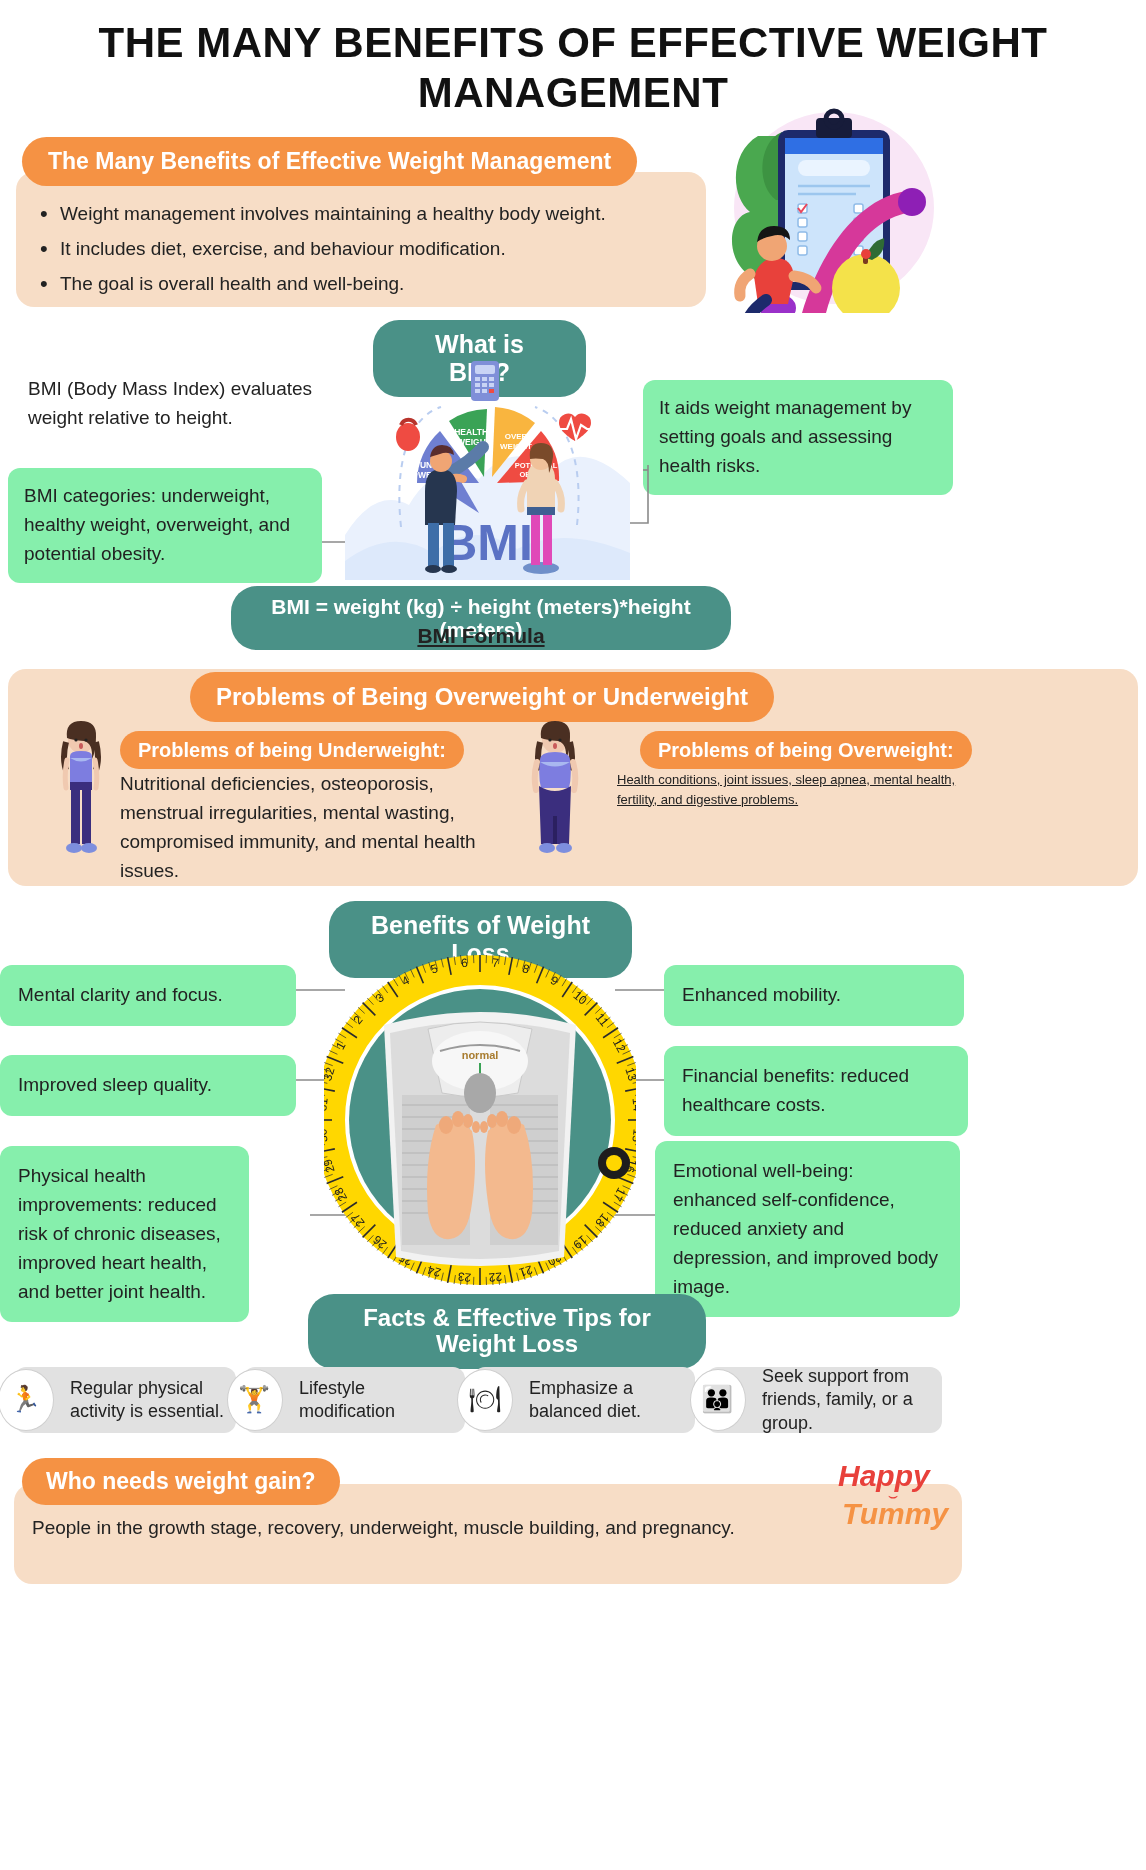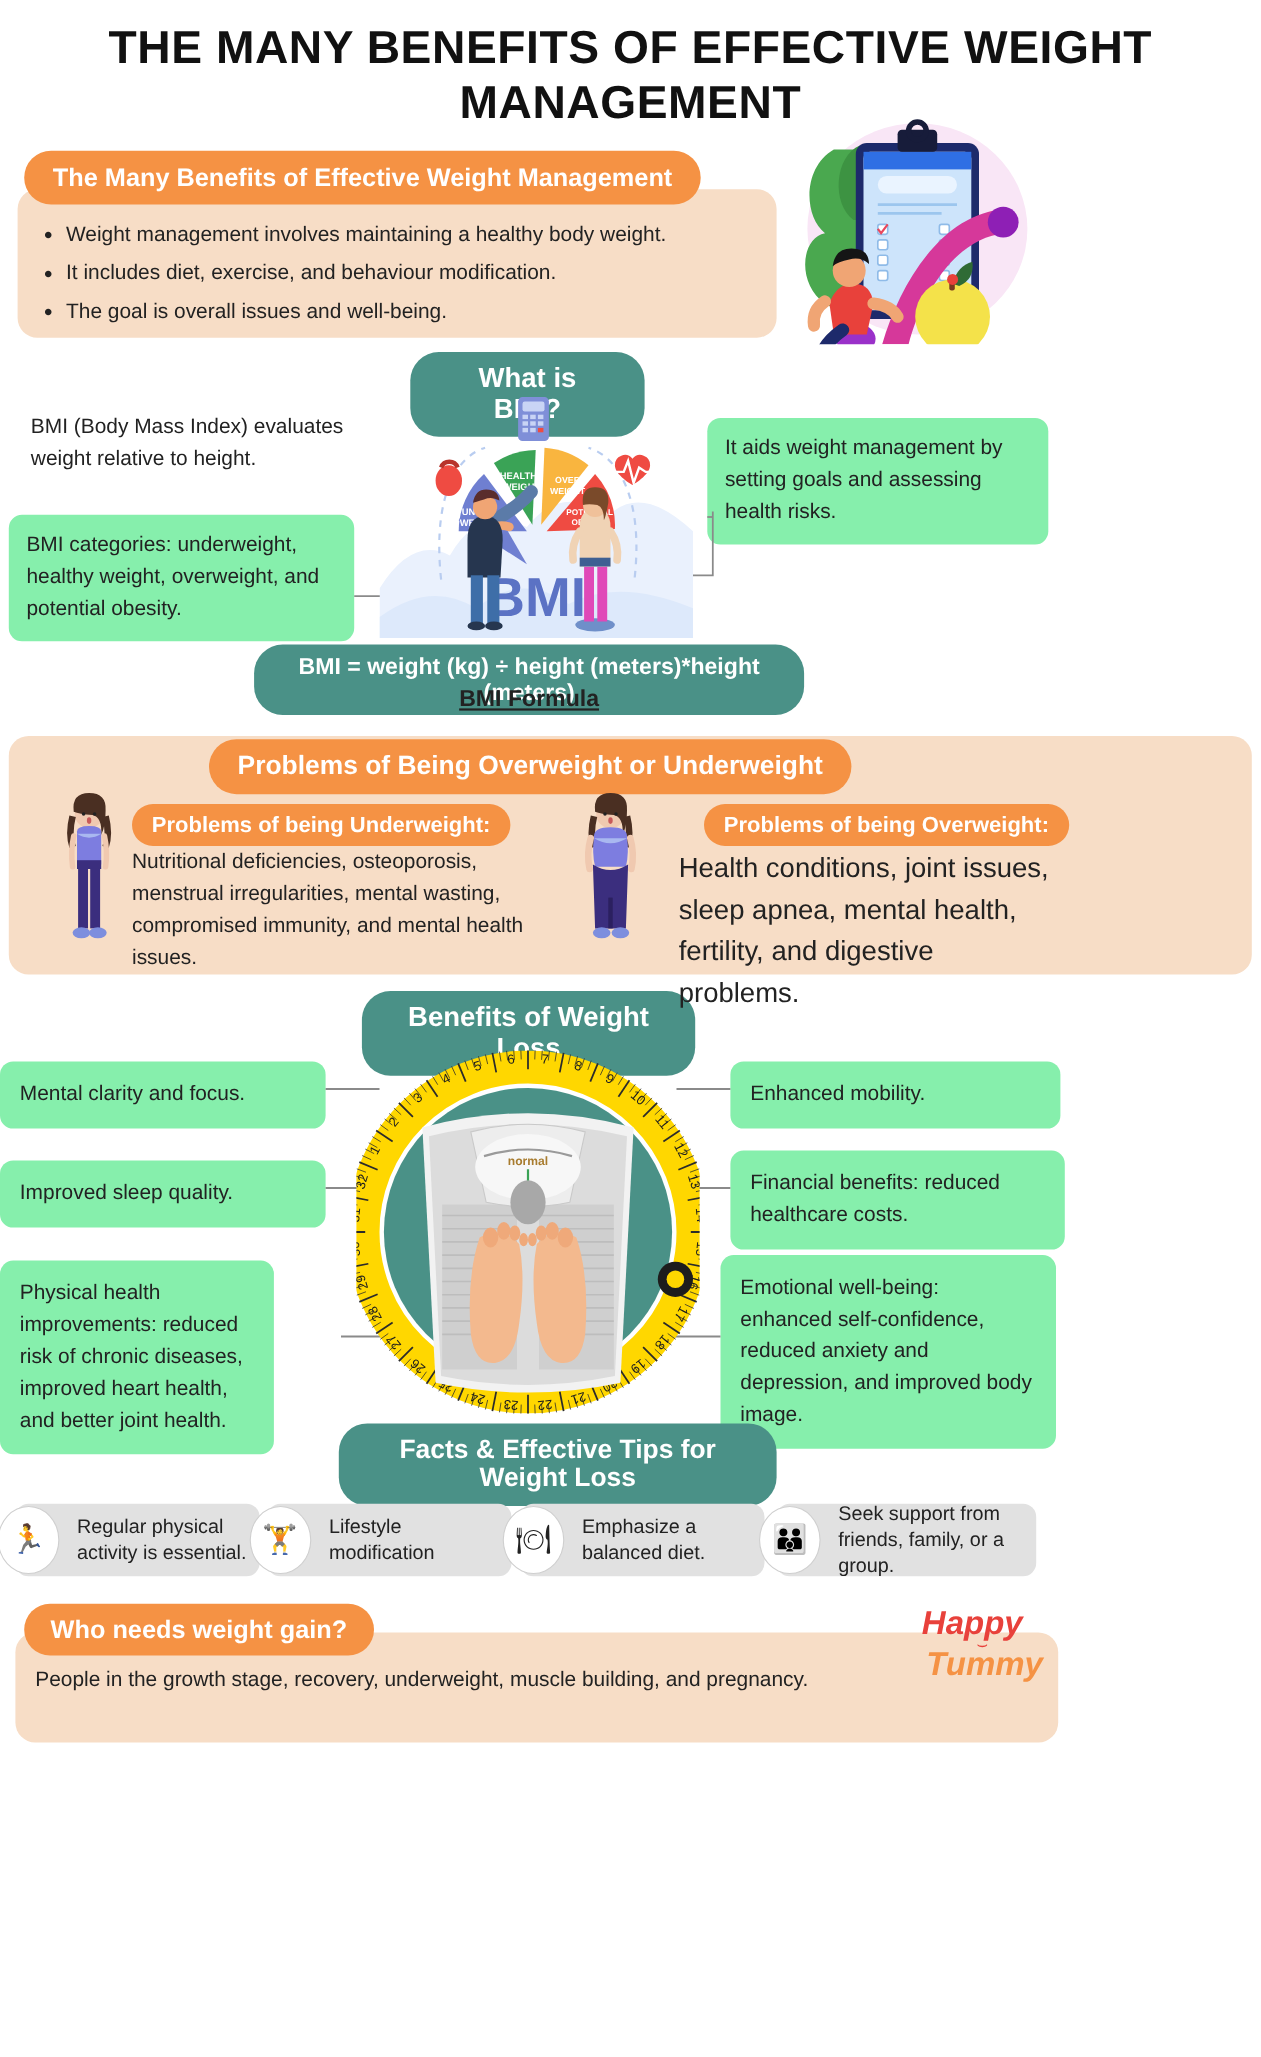--- a/index.html
+++ b/index.html
@@ -76,21 +76,21 @@
     position: absolute; left: 0; top: 624px; width: 962px; text-align: center;
     font-size: 21px; font-weight: 600; text-decoration: underline;
   }
 
   
   #problems-panel { position: absolute; left: 8px; top: 669px; width: 1130px; height: 217px; }
   #problems-pill { position: absolute; left: 190px; top: 672px; z-index: 3; font-size: 24px; }
   #uw-pill { position: absolute; left: 120px; top: 731px; z-index: 3; font-size: 20px; padding: 8px 18px; border-radius: 20px; }
   #ow-pill { position: absolute; left: 640px; top: 731px; z-index: 3; font-size: 20px; padding: 8px 18px; border-radius: 20px; }
   #uw-body { position: absolute; left: 120px; top: 770px; width: 365px; font-size: 19px; line-height: 1.52; z-index: 3; }
-  #ow-body { position: absolute; left: 617px; top: 770px; width: 345px; font-size: 25px; line-height: 1.52; z-index: 3; }
+  #ow-body { position: absolute; left: 617px; top: 770px; width: 345px; font-size: 13px; line-height: 1.52; z-index: 3; text-decoration: underline; }
   .person { position: absolute; width: 54px; height: 145px; z-index: 3; }
   #person-uw { left: 54px; top: 720px; }
   #person-ow { left: 528px; top: 720px; }
 
   
   #benefits-pill {
     position: absolute; left: 329px; top: 901px; width: 303px;
     text-align: center; font-size: 25px;
   }
   .benefit-box { position: absolute; padding: 16px 18px; font-size: 19px; line-height: 1.52; }
@@ -136,21 +136,21 @@
 
 <div class="page">
 
   <div class="main-title">THE MANY BENEFITS OF EFFECTIVE WEIGHT MANAGEMENT</div>
 
   <div id="intro-panel" class="panel-peach"></div>
   <div id="intro-pill" class="pill-orange">The Many Benefits of Effective Weight Management</div>
   <ul id="intro-list">
     <li>Weight management involves maintaining a healthy body weight.</li>
     <li>It includes diet, exercise, and behaviour modification.</li>
-    <li>The goal is overall issues and well-being.</li>
+    <li>The goal is overall health and well-being.</li>
   </ul>
 
   <svg id="hero-illo" viewBox="0 0 230 205">
     <ellipse cx="128" cy="100" rx="100" ry="96" fill="#f9e6f6"></ellipse>
     <path d="M52 28 C24 44 24 88 44 104 C22 108 18 150 44 168 C58 178 74 170 78 156 L78 28 Z" fill="#4aa84f"></path>
     <path d="M76 24 C52 34 50 78 70 92 L78 92 Z" fill="#3d9342"></path>
     <rect x="72" y="22" width="112" height="160" rx="10" fill="#1d2a6b"></rect>
     <rect x="79" y="30" width="98" height="144" rx="6" fill="#cde4fb"></rect>
     <rect x="79" y="30" width="98" height="16" fill="#2f6fe4"></rect>
     <rect x="110" y="10" width="36" height="20" rx="4" fill="#171c3a"></rect>

